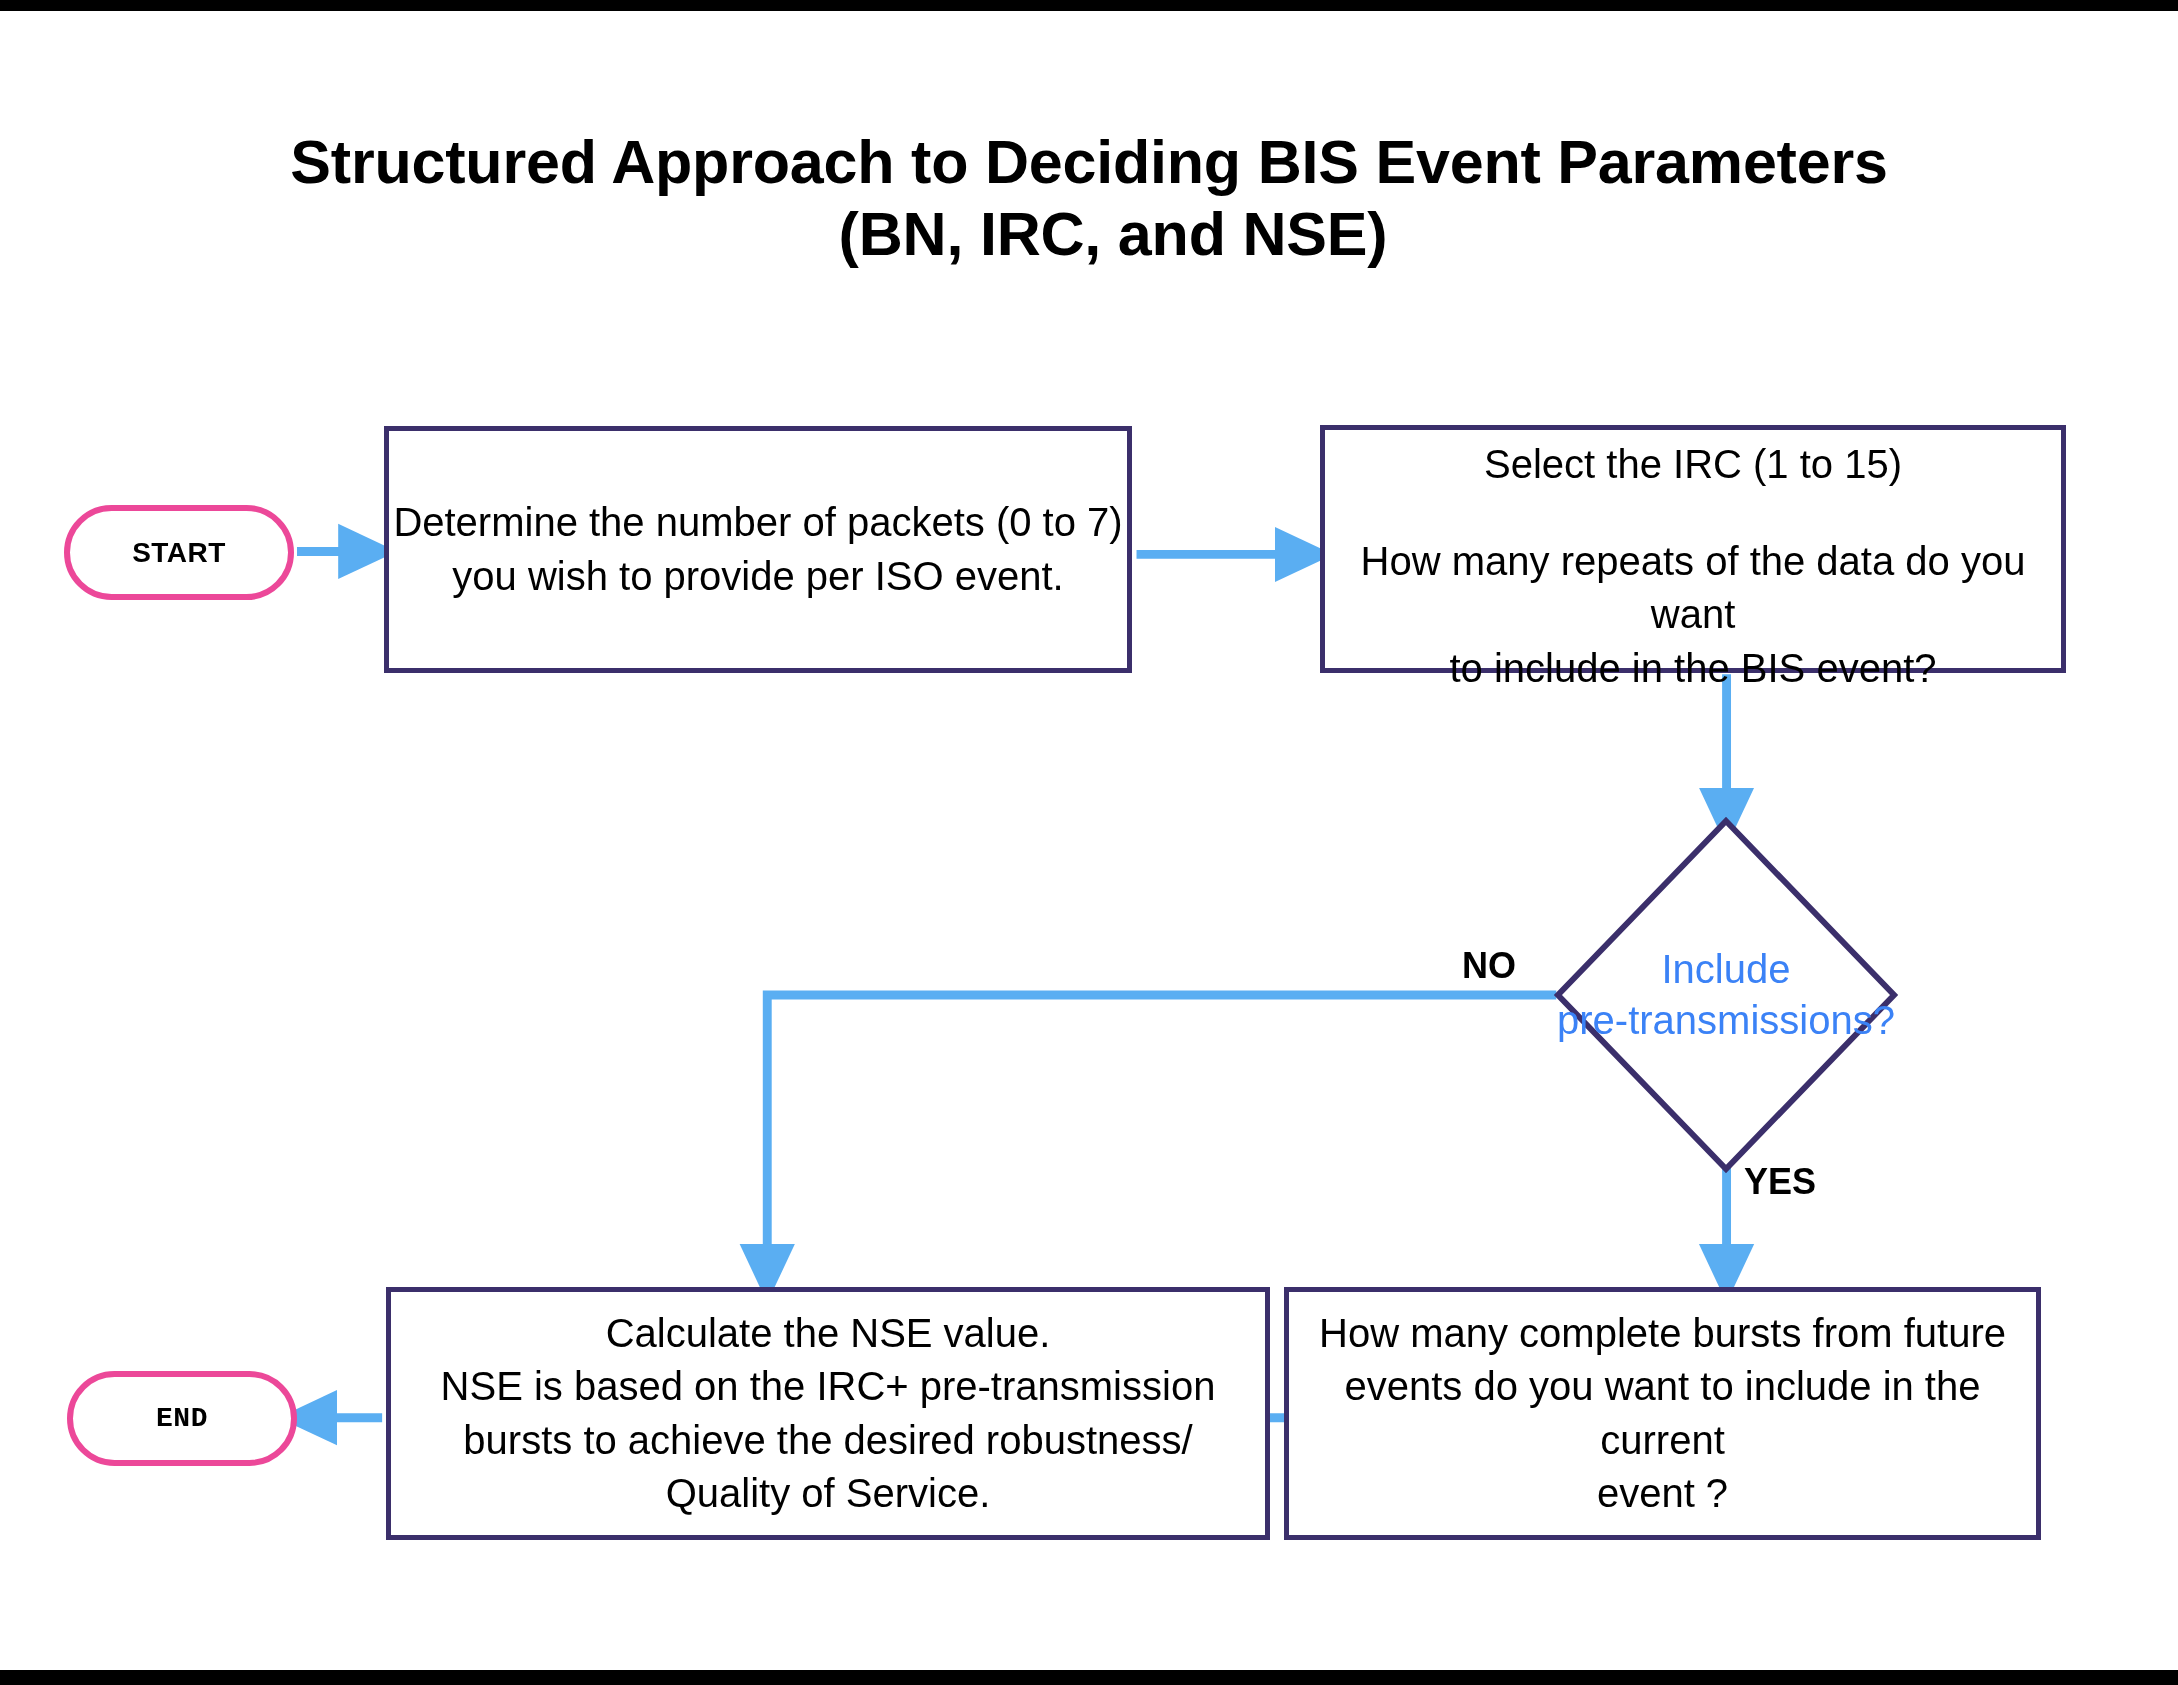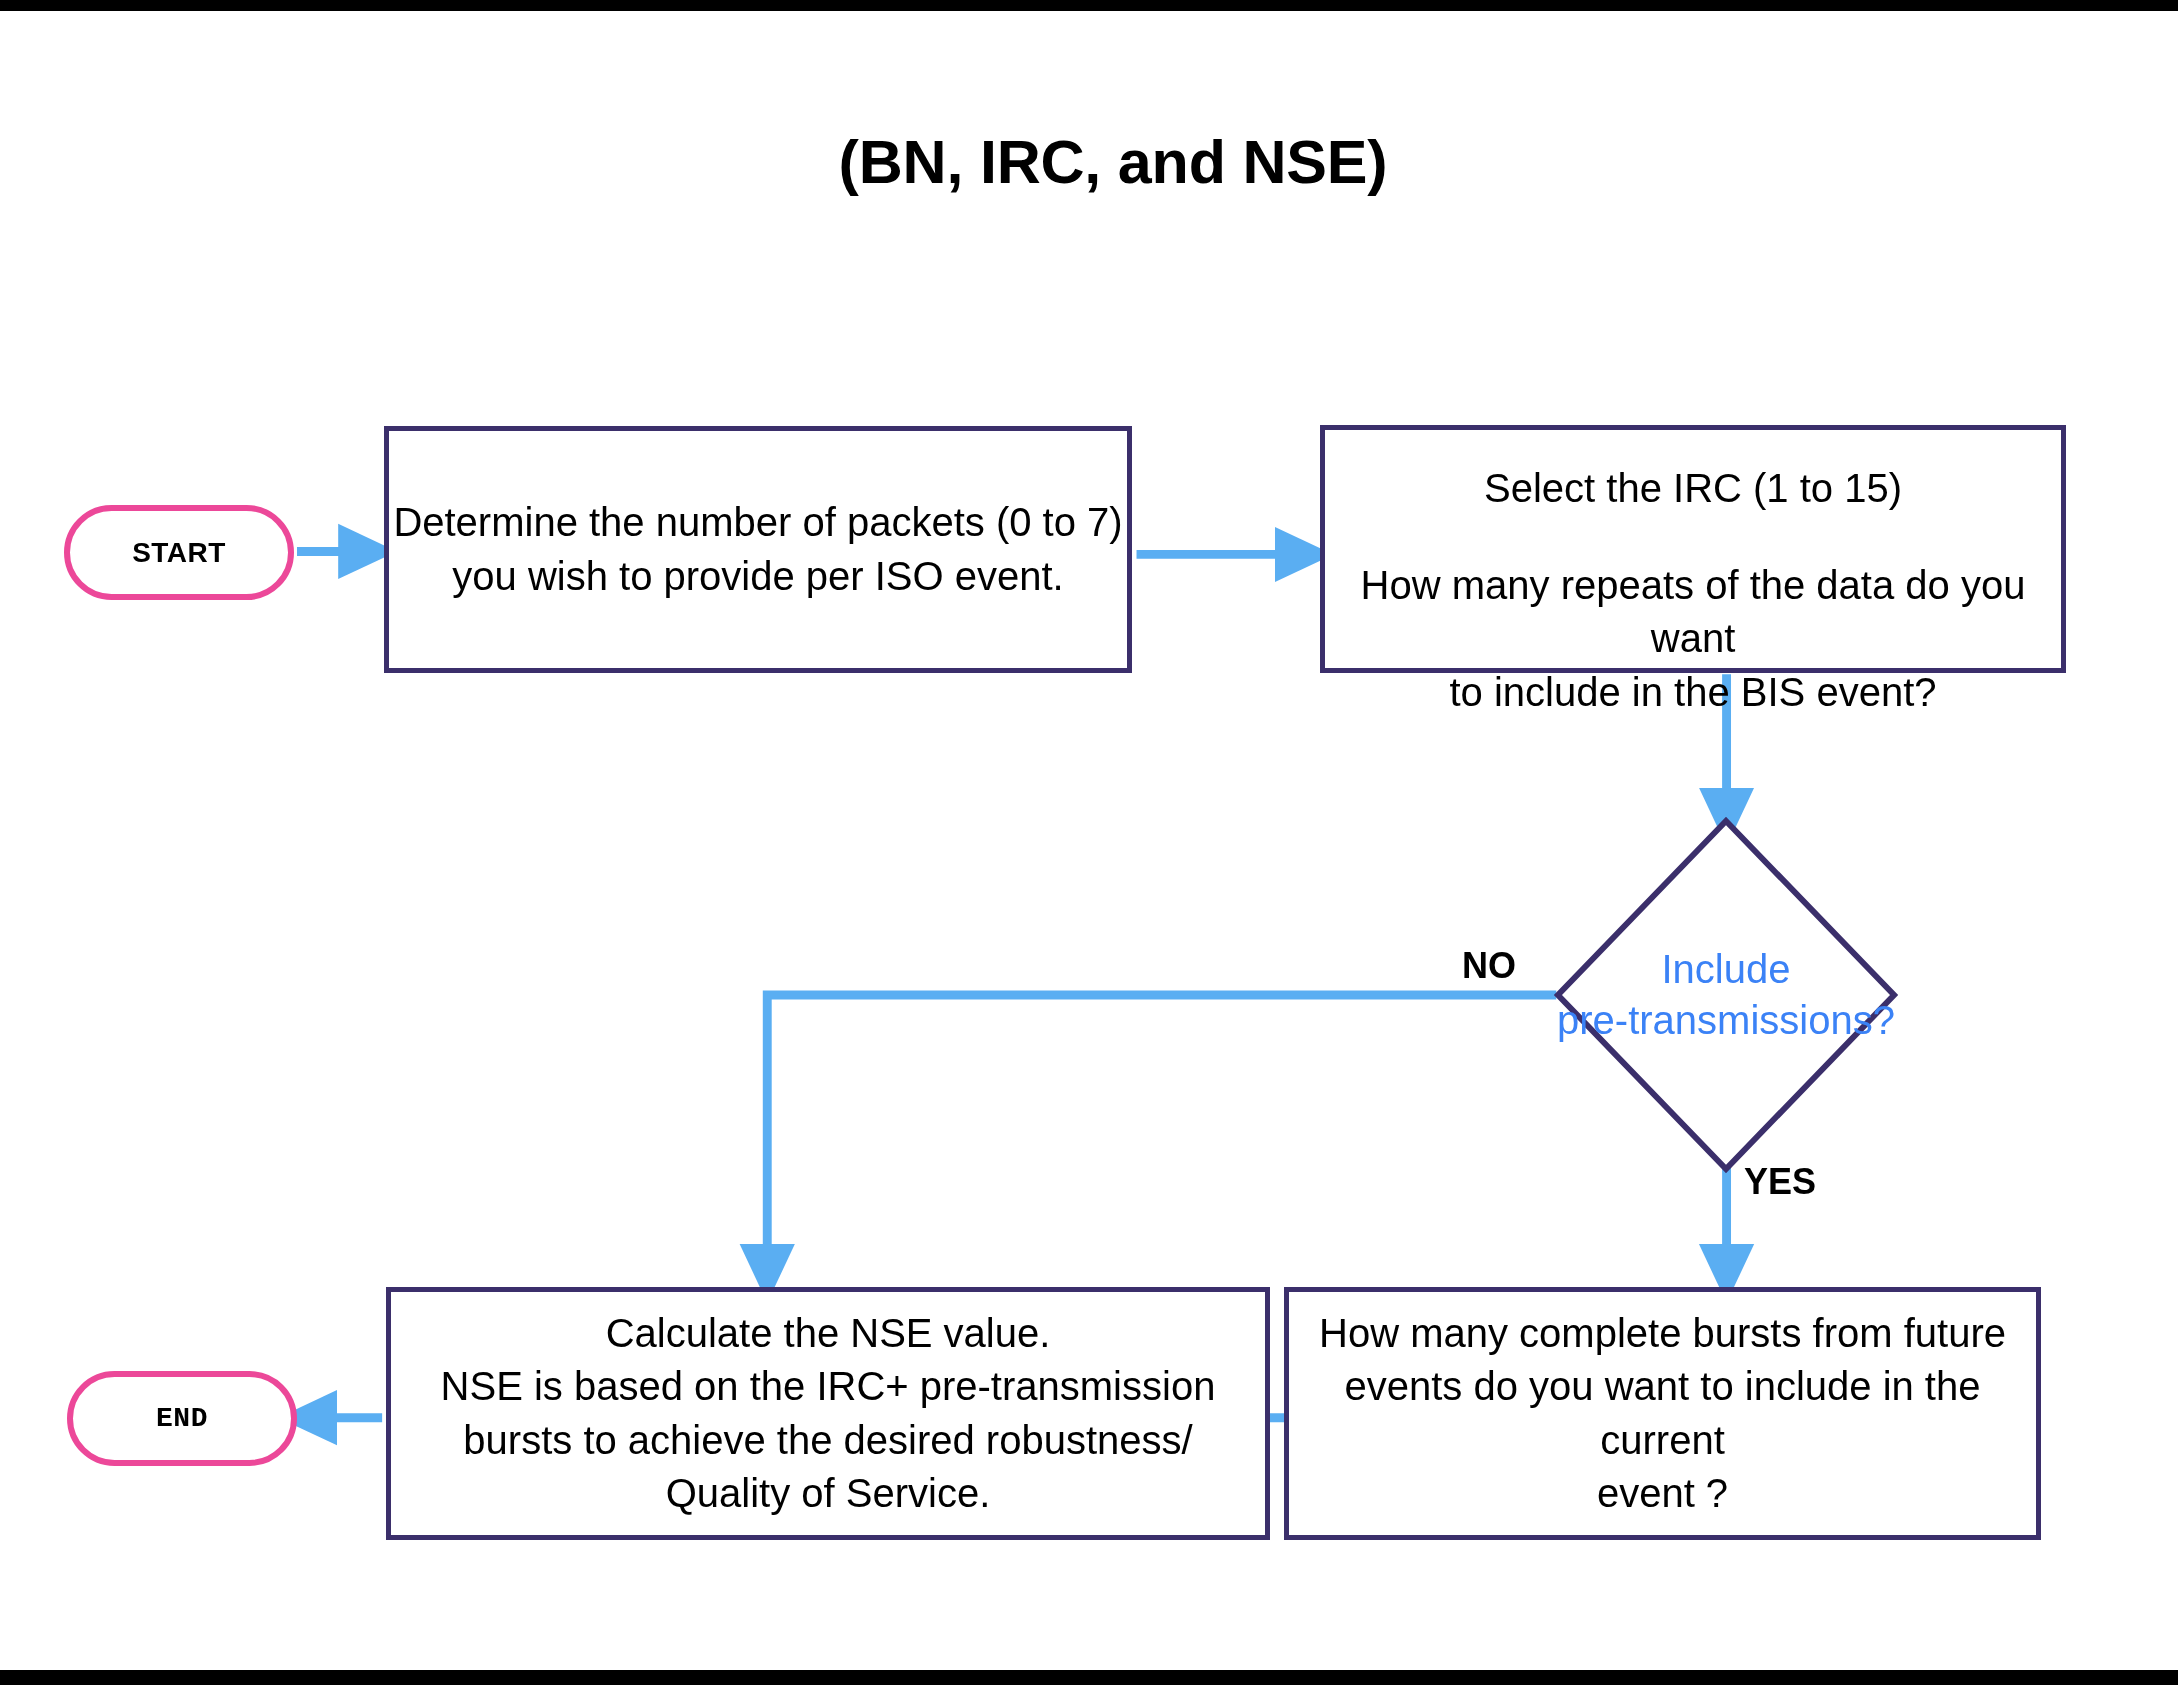--- a/index.html
+++ b/index.html
@@ -33,20 +33,21 @@
 </style>
 </head>
 <body>
 
 <div class="canvas">
 
   <div class="bar-top"></div>
   <div class="bar-bottom"></div>
 
   <div class="title">
+    <span>Structured Approach to Deciding BIS Event Parameters</span>
     <span class="l2">(BN, IRC, and NSE)</span>
   </div>
 
   <svg class="links" viewBox="0 0 2200 1702">
     <defs>
       <marker id="ah" markerWidth="7" markerHeight="7" refX="3.6" refY="3.5" orient="auto" markerUnits="strokeWidth">
         <path d="M0,0.4 L6.6,3.5 L0,6.6 z" fill="#5aaef2"></path>
       </marker>
     </defs>
 
@@ -69,21 +70,21 @@
     <span>START</span>
   </div>
 
   <div class="node process" style="left:384px;top:426px;width:748px;height:247px;">
     <div class="txt">
       <div>Determine the number of packets (0 to 7)</div>
       <div>you wish to provide per ISO event.</div>
     </div>
   </div>
 
-  <div class="node process" style="left:1320px;top:425px;width:746px;height:248px;align-items:flex-start;padding-top:32px;">
+  <div class="node process" style="left:1320px;top:425px;width:746px;height:248px;align-items:flex-start;padding-top:8px;">
     <div class="txt">
       <div>Select the IRC (1 to 15)</div>
       <div style="height:44px;"></div>
       <div>How many repeats of the data do you want</div>
       <div>to include in the BIS event?</div>
     </div>
   </div>
 
   <div class="diamond-wrap" style="left:1552px;top:815px;width:348px;height:360px;">
     <svg class="diamond-svg" width="348" height="360" viewBox="0 0 352 364">

